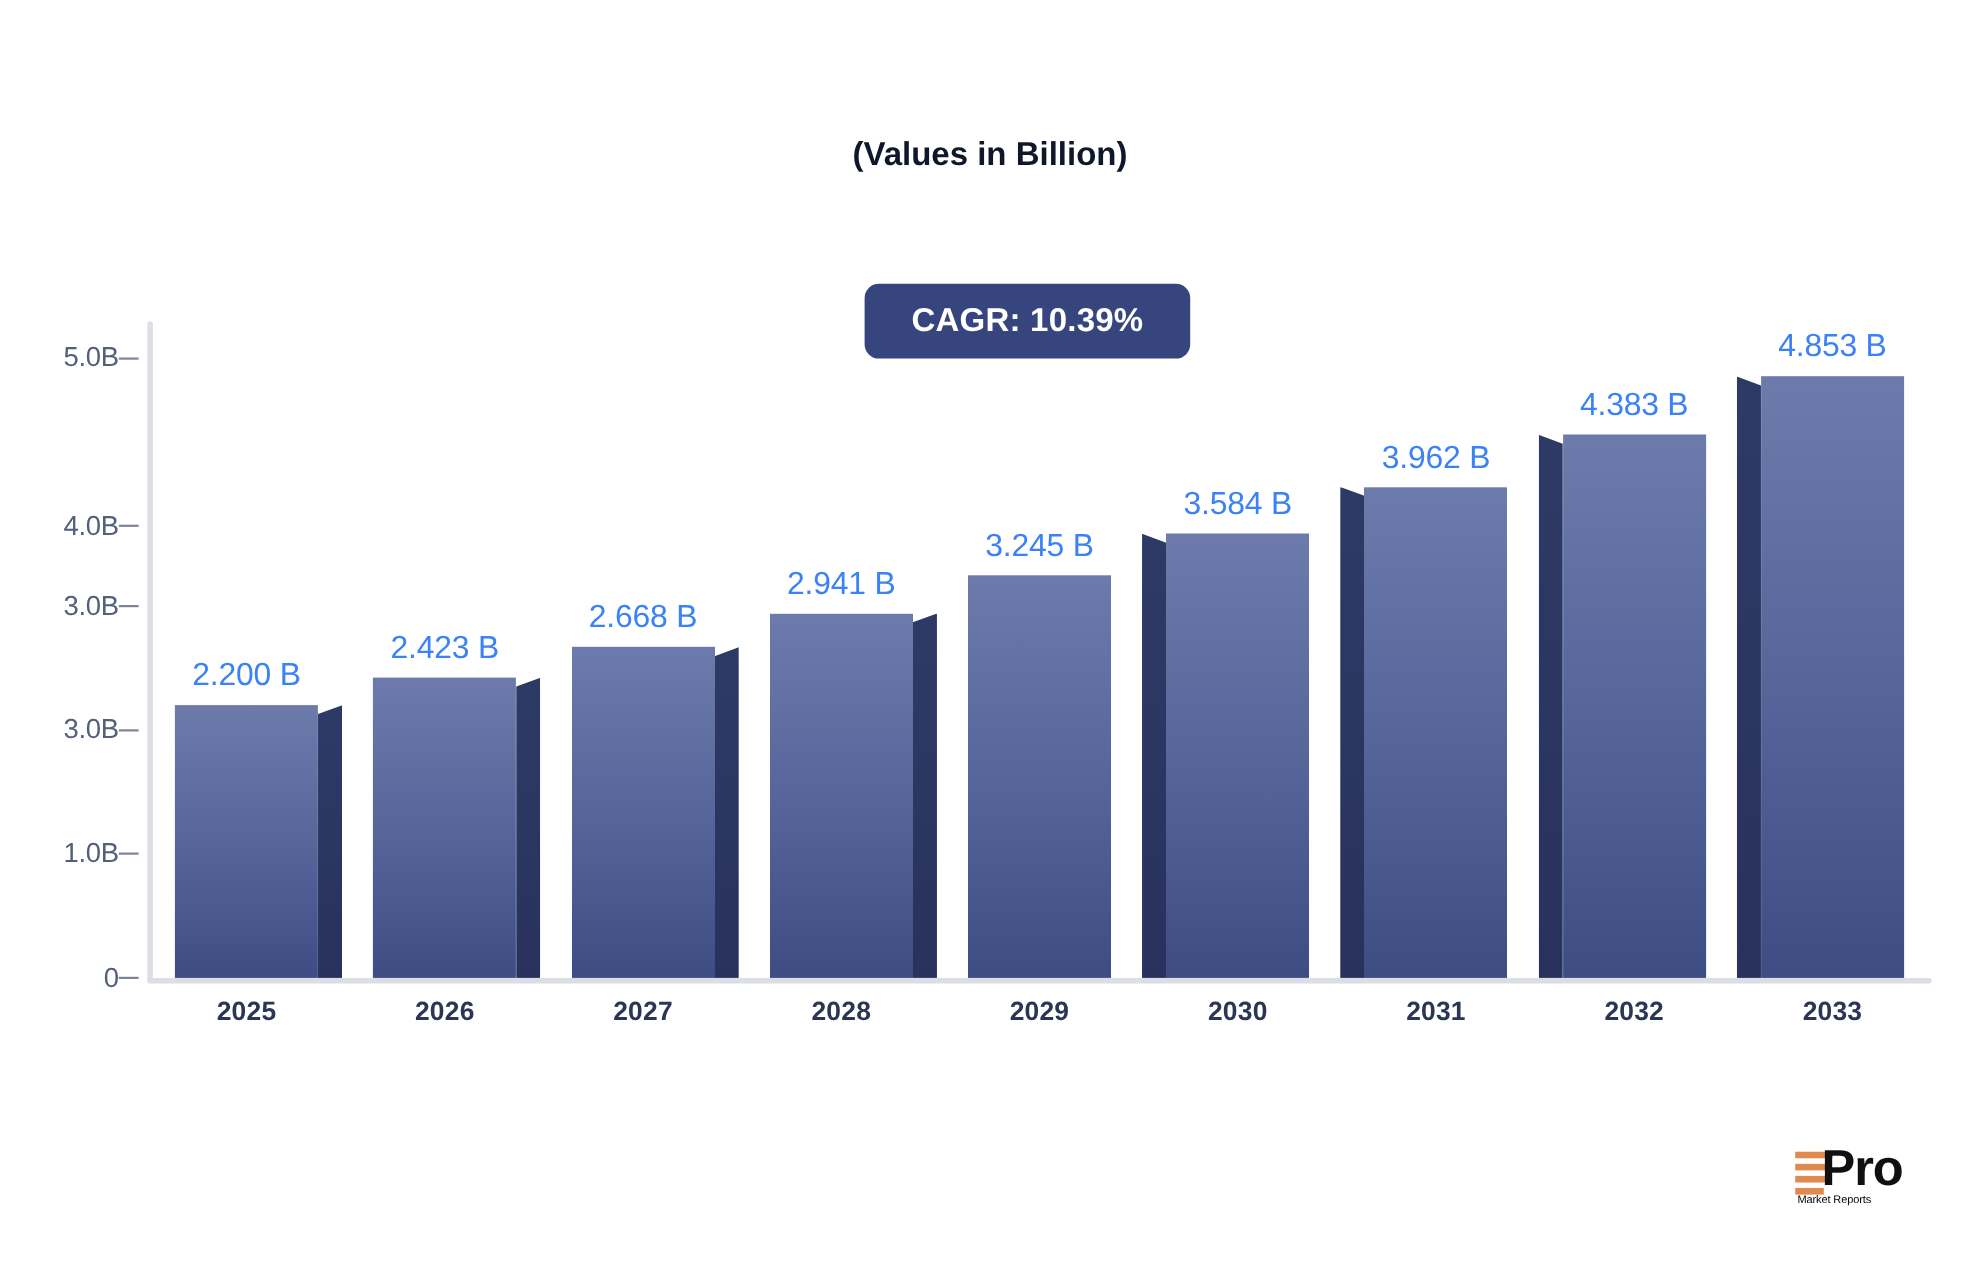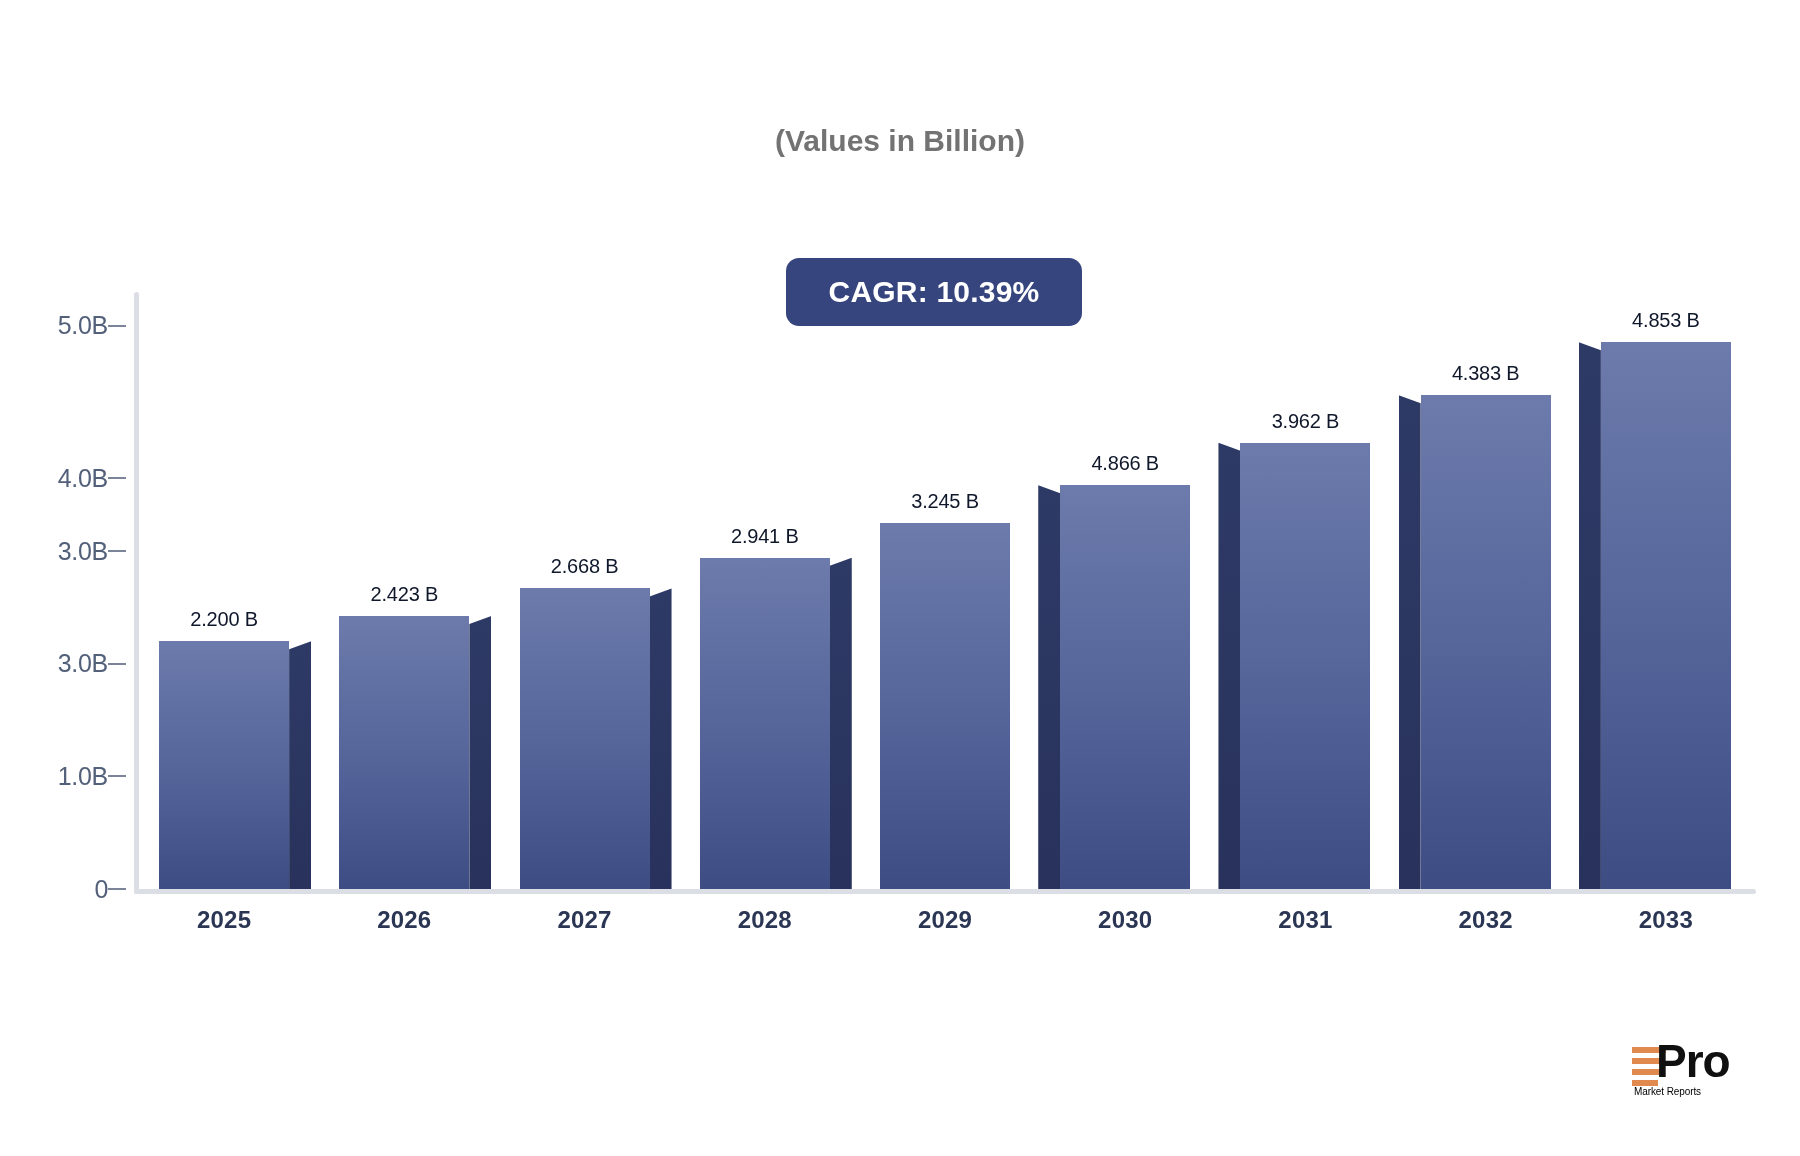--- a/index.html
+++ b/index.html
@@ -33,21 +33,21 @@
     font-size: 39px;
     font-weight: bold;
     color: #0d0d12;
     letter-spacing: -0.2px;
     line-height: 1.1;
   }
   #chart-subtitle {
     margin-top: 16px;
     font-size: 30px;
     font-weight: bold;
-    color: #737373;
+    color: #0f172a;
     line-height: 1.1;
   }
 
   
   #cagr-badge {
     position: absolute;
     top: 258px;
     left: 786px;
     width: 296px;
     height: 68px;
@@ -145,22 +145,22 @@
     left: -22px;
     clip-path: polygon(0 0, 100% 8px, 100% 100%, 0 100%);
   }
   .bar-value {
     position: absolute;
     bottom: 100%;
     left: 50%;
     transform: translateX(-50%);
     margin-bottom: 10px;
     white-space: nowrap;
-    font-size: 20px;
-    color: #0f172a;
+    font-size: 29px;
+    color: #3b82f6;
     letter-spacing: -0.2px;
   }
   .x-label {
     position: absolute;
     top: 614px;
     text-align: center;
     font-size: 24px;
     font-weight: bold;
     color: #2b3654;
     letter-spacing: 0.2px;
@@ -282,21 +282,21 @@
           <div class="bar-3d">
             <div class="bar-front"></div>
           </div>
           <div class="bar-value">3.245 B</div>
         </div>
         <div class="bar-slot" style="left: 926.222px; width: 130px; height: 403.707px;">
           <div class="bar-3d">
             <div class="bar-side left"></div>
             <div class="bar-front"></div>
           </div>
-          <div class="bar-value">4.866 B</div>
+          <div class="bar-value">3.584 B</div>
         </div>
         <div class="bar-slot" style="left: 1106.44px; width: 130px; height: 446.286px;">
           <div class="bar-3d">
             <div class="bar-side left"></div>
             <div class="bar-front"></div>
           </div>
           <div class="bar-value">3.962 B</div>
         </div>
         <div class="bar-slot" style="left: 1286.67px; width: 130px; height: 493.708px;">
           <div class="bar-3d">

